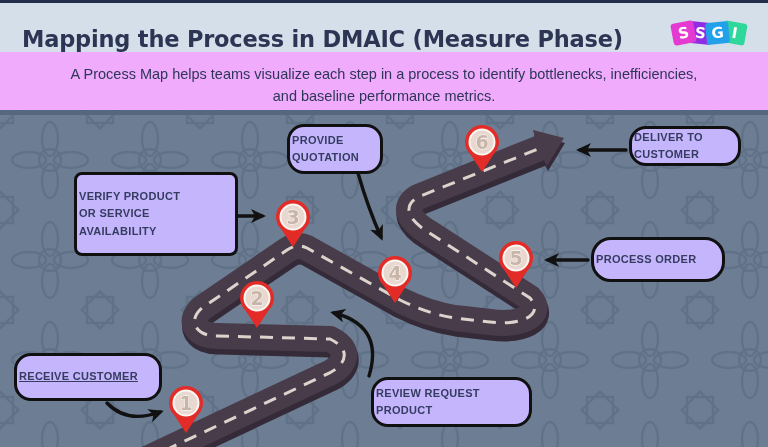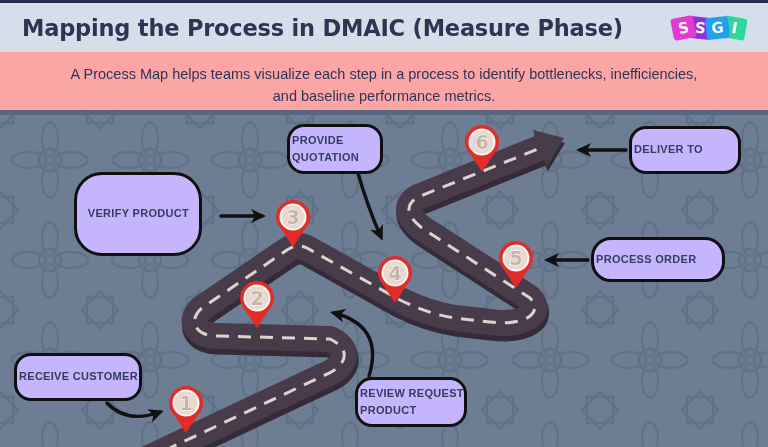--- a/index.html
+++ b/index.html
@@ -4,60 +4,60 @@
 <style>
   html,body{margin:0;padding:0;}
   body{
     width:768px;height:447px;overflow:hidden;position:relative;
     font-family:"Liberation Sans","DejaVu Sans",sans-serif;
     background:#eef1f5;
   }
   .top-border{height:3px;background:#232e4d;width:100%;}
   
   .header{
-    height:49px;background:#d5dfe9;display:flex;align-items:center;
+    height:49px;background:#d5dfe9;display:flex;align-items:flex-end;
     justify-content:space-between;padding:0 22px;box-sizing:border-box;
   }
   .title{
     font-family:"DejaVu Sans","Liberation Sans",sans-serif;
     font-size:22.5px;font-weight:bold;color:#2c3553;letter-spacing:-0.2px;margin:0;
   }
   .logo{display:flex;align-items:center;position:relative;height:38px;}
   .logo .sq{
     width:23px;height:22px;border-radius:3px;display:flex;align-items:center;justify-content:center;
     color:#fff;font-weight:bold;font-size:15px;font-family:"DejaVu Sans",sans-serif;
     margin-left:-6px;position:relative;
   }
   .sq1{background:#e43ad2;transform:rotate(-11deg);z-index:4;margin-left:0;}
   .sq2{background:#8f2ce4;transform:rotate(6deg);z-index:1;}
   .sq3{background:#22a0ea;transform:rotate(-6deg);z-index:3;}
   .sq4{background:#2fd79b;transform:rotate(10deg);z-index:2;}
   
-  .subtitle-band{height:68px;background:#fca5a5;display:flex;align-items:center;justify-content:center;}
+  .subtitle-band{height:68px;background:#f0abfc;display:flex;align-items:center;justify-content:center;}
   .subtitle{
     max-width:636px;text-align:center;font-size:14.5px;line-height:1.5;
     color:#2d3657;font-weight:500;margin:0 auto;
   }
   
   .map{position:absolute;left:0;top:110px;width:768px;height:337px;background:#6d7e94;}
   .map svg.scene{position:absolute;left:0;top:0;}
   
   .callout{
     position:absolute;background:#c4b5fd;border:3px solid #101010;
     box-sizing:border-box;color:#353c60;font-weight:bold;font-size:11px;
     letter-spacing:.3px;line-height:1.55;display:flex;flex-direction:column;
     justify-content:center;padding:4px 10px 4px 2px;
   }
   .callout span{display:block;white-space:nowrap;}
-  .co-receive{left:14px;top:243px;width:128px;height:48px;border-radius:17px;}
-  .co-verify {left:74px;top:62px;width:128px;height:84px;border-radius:28px;text-align:right;}
+  .co-receive{left:14px;top:243px;width:148px;height:48px;border-radius:17px;text-decoration:underline;}
+  .co-verify {left:74px;top:62px;width:164px;height:84px;border-radius:8px;}
   .co-provide{left:287px;top:14px;width:96px;height:50px;border-radius:17px;}
-  .co-review {left:355px;top:267px;width:112px;height:50px;border-radius:17px;}
+  .co-review {left:371px;top:267px;width:161px;height:50px;border-radius:17px;}
   .co-process{left:591px;top:127px;width:134px;height:45px;border-radius:20px;justify-content:center;}
-  .co-deliver{left:629px;top:16px;width:112px;height:48px;border-radius:17px;}
+  .co-deliver{left:629px;top:16px;width:112px;height:40px;border-radius:17px;}
 </style>
 </head>
 <body>
 
 <div class="top-border"></div>
 
 <header class="header">
   <h1 class="title">Mapping the Process in DMAIC (Measure Phase)</h1>
   <div class="logo">
     <span class="sq sq1">S</span>
@@ -164,29 +164,32 @@
         <text y="6.5" fill="#c8b5a9" stroke="#ffffff" stroke-width="0.8" style="paint-order:stroke">6</text>
       </g>
     </g>
   </svg>
 
   <div class="callout co-receive">
     <span>RECEIVE CUSTOMER</span>
   </div>
   <div class="callout co-verify">
     <span>VERIFY PRODUCT</span>
+    <span>OR SERVICE</span>
+    <span>AVAILABILITY</span>
   </div>
   <div class="callout co-provide">
     <span>PROVIDE</span>
     <span>QUOTATION</span>
   </div>
   <div class="callout co-review">
     <span>REVIEW REQUEST</span>
     <span>PRODUCT</span>
   </div>
   <div class="callout co-process">
     <span>PROCESS ORDER</span>
   </div>
   <div class="callout co-deliver">
     <span>DELIVER TO</span>
+    <span>CUSTOMER</span>
   </div>
 
 </div>
 
 </body></html>

